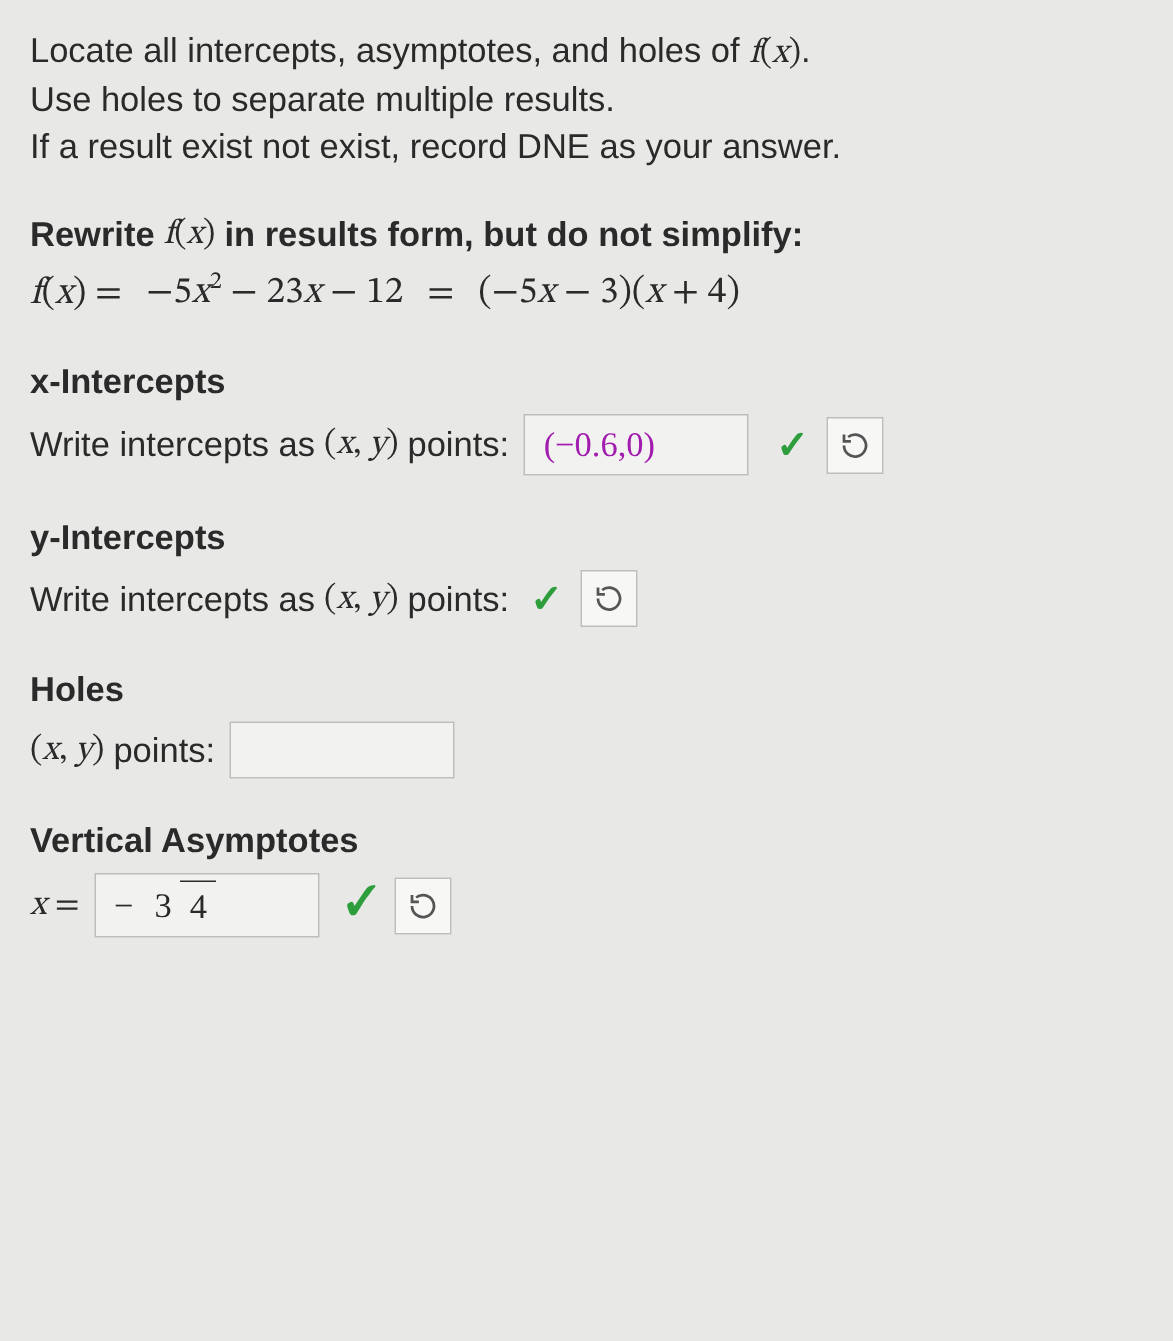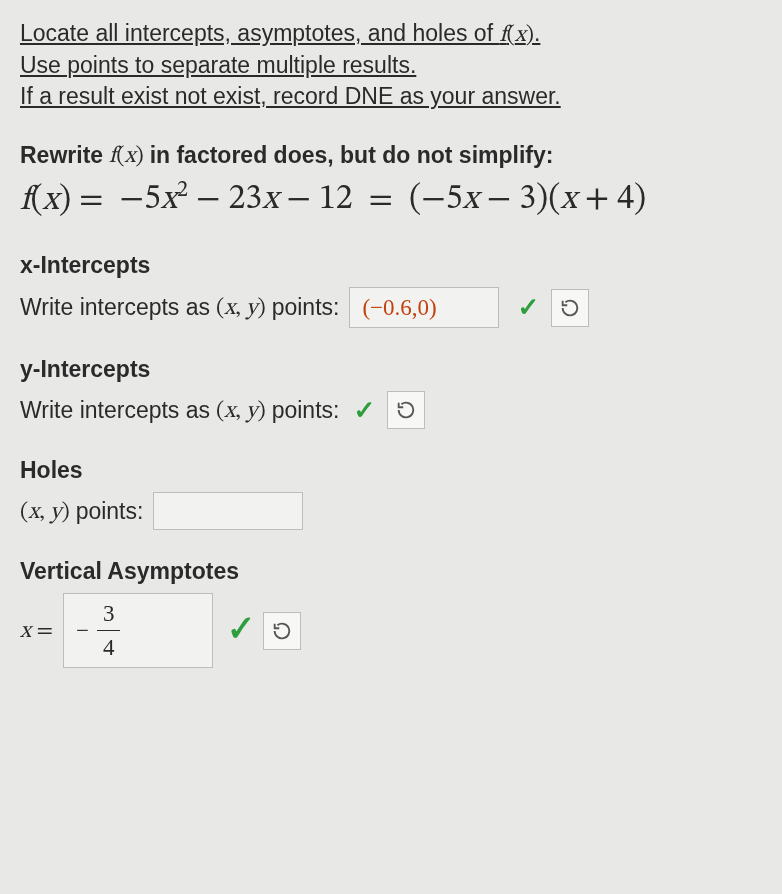--- a/index.html
+++ b/index.html
@@ -6,68 +6,68 @@
   body {
     margin: 0;
     padding: 18px 20px;
     width: 782px;
     background: #e8e8e6;
     font-family: "Segoe UI", Arial, sans-serif;
     color: #2a2a2a;
     font-size: 23px;
     line-height: 1.35;
   }
-  .problem-text { margin-bottom: 28px; text-decoration: underline; }
+  .problem-text { margin-bottom: 28px; }
   .section-label { font-weight: 600; margin-top: 26px; margin-bottom: 6px; }
   .row { display: flex; align-items: center; flex-wrap: wrap; gap: 6px; }
   .math { font-family: "Cambria Math", "STIX Two Math", "Times New Roman", serif; }
   .mi { font-style: italic; }
-  .frac { display: inline-flex; flex-direction: column; align-items: center; vertical-align: middle; margin: 0 4px; }
+  .frac { display: inline-flex; flex-direction: row; align-items: center; vertical-align: middle; margin: 0 4px; }
   .frac .num { padding: 0 6px 1px 6px; }
   .frac .den { border-top: 1.6px solid #2a2a2a; padding: 1px 6px 0 6px; }
   .inputbox {
     display: inline-block;
     border: 1px solid #bdbdbd;
     background: #f2f2f0;
     padding: 4px 12px;
     min-width: 150px;
     min-height: 38px;
     font-family: "Cambria Math","Times New Roman", serif;
     font-size: 23px;
     margin: 0 4px;
   }
-  .red { color: #c2410c; }
+  .red { color: #a21caf; }
   .check { color: #2e9e3d; font-size: 26px; font-weight: bold; margin-left: 8px; }
   .retry-btn {
     display: inline-flex; align-items:center; justify-content:center;
     width: 38px; height: 38px;
     border: 1px solid #bdbdbd;
     background: #f7f7f6;
     margin-left: 6px;
   }
   .retry-btn svg { width: 22px; height: 22px; }
   sup { font-size: 0.65em; vertical-align: super; line-height:0; }
   .eq-line { margin: 6px 0 18px 0; }
 </style>
 </head>
 <body>
 
 <div class="problem-text">
   <span>Locate all intercepts, asymptotes, and holes of </span><span class="math"><span class="mi">f</span>(<span class="mi">x</span>)</span><span>.</span><br>
-  <span>Use points to separate multiple results.</span><br>
+  <span>Use holes to separate multiple results.</span><br>
   <span>If a result exist not exist, record DNE as your answer.</span>
 </div>
 
 <div class="row" style="font-weight:600;">
   <span>Rewrite </span>
   <span class="math"><span class="mi">f</span>(<span class="mi">x</span>)</span>
-  <span> in factored does, but do not simplify:</span>
+  <span> in results form, but do not simplify:</span>
 </div>
 
-<div class="row math eq-line" style="font-size:34px;">
+<div class="row math eq-line" style="font-size:25px;">
   <span><span class="mi">f</span>(<span class="mi">x</span>) =</span>
   <span class="frac">
     <span class="num">−5<span class="mi">x</span><sup>2</sup> − 23<span class="mi">x</span> − 12</span>
   </span>
   <span> = </span>
   <span class="frac">
     <span class="num">(−5<span class="mi">x</span> − 3)(<span class="mi">x</span> + 4)</span>
   </span>
 </div>
 

